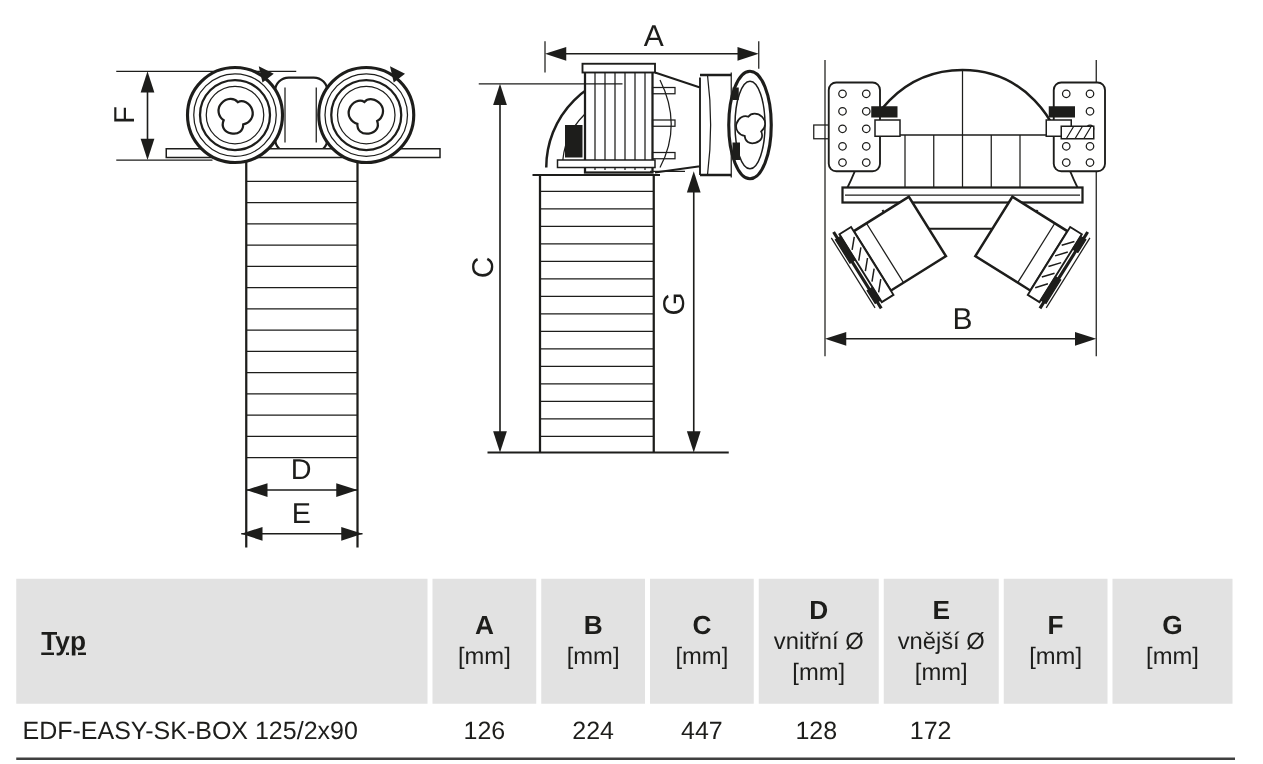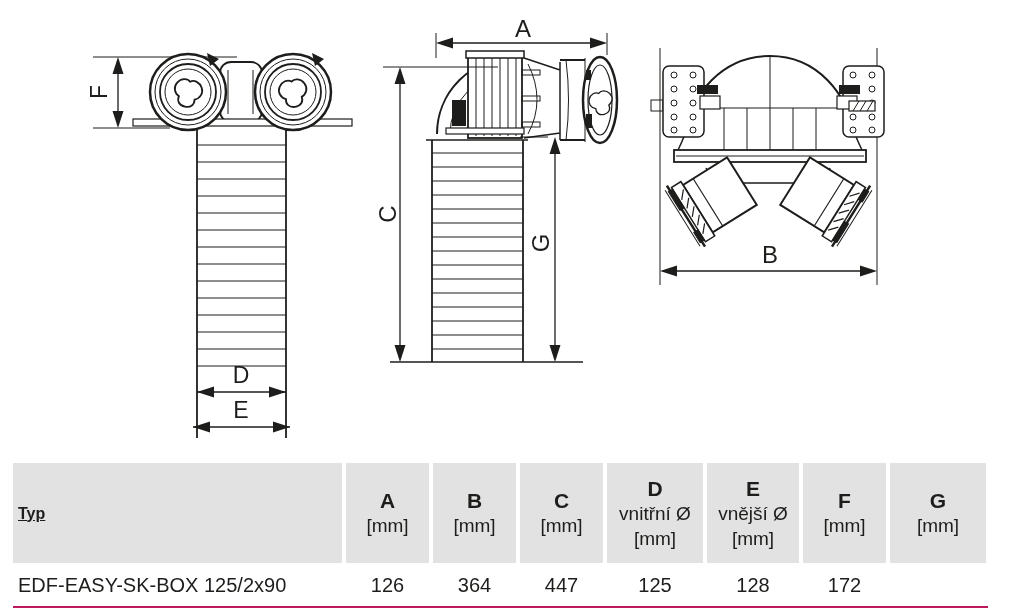--- a/index.html
+++ b/index.html
@@ -6,30 +6,30 @@
   #page{position:relative;width:1010px;height:611px;background:#fff;overflow:hidden;
         font-family:"Liberation Sans",sans-serif;color:#1d1d1b;}
   #drawings{position:absolute;top:0;left:0;}
   svg text{font-family:"Liberation Sans",sans-serif;fill:#1d1d1b;}
 
   
   .dim-table{position:absolute;top:463px;left:13px;width:975px;}
   .thead{display:flex;column-gap:4px;height:100px;}
   .thead .cell{background:#e2e2e2;display:flex;flex-direction:column;
                align-items:center;justify-content:center;line-height:25px;}
-  .trow{display:flex;column-gap:4px;height:43px;border-bottom:2px solid #be185d;}
+  .trow{display:flex;column-gap:4px;height:43px;border-bottom:2px solid #404040;}
   .trow .cell{display:flex;align-items:center;justify-content:center;
               font-size:20px;line-height:22px;}
   .c-typ{width:329px;}
   .c-s{width:83px;}
   .c-d{width:96px;}
   .c-e{width:92px;}
   .c-g{width:96px;}
-  .thead .c-typ{align-items:flex-start;justify-content:center;padding-left:5px;box-sizing:border-box;
-                font-weight:bold;font-size:16px;text-decoration:underline;}
+  .thead .c-typ{align-items:flex-start;justify-content:center;padding-left:20px;box-sizing:border-box;
+                font-weight:bold;font-size:21px;text-decoration:underline;}
   .trow  .c-typ{justify-content:flex-start;padding-left:5px;box-sizing:border-box;}
   .letter{font-weight:bold;font-size:21px;}
   .unit,.sub{font-size:19px;font-weight:normal;}
 </style>
 </head>
 <body>
 <div id="page">
 
 <svg id="drawings" width="1010" height="460" viewBox="0 0 1010 460" stroke-linecap="butt" stroke-linejoin="miter">
   <defs>
@@ -263,21 +263,20 @@
       <div class="unit">[mm]</div>
     </div>
     <div class="cell c-g">
       <div class="letter">G</div>
       <div class="unit">[mm]</div>
     </div>
   </div>
   <div class="trow">
     <div class="cell c-typ">EDF-EASY-SK-BOX 125/2x90</div>
     <div class="cell c-s">126</div>
-    <div class="cell c-s">364</div>
+    <div class="cell c-s">224</div>
     <div class="cell c-s">447</div>
-    <div class="cell c-d">125</div>
     <div class="cell c-e">128</div>
     <div class="cell c-s">172</div>
   </div>
 </div>
 
 </div>
 
 </body></html>

